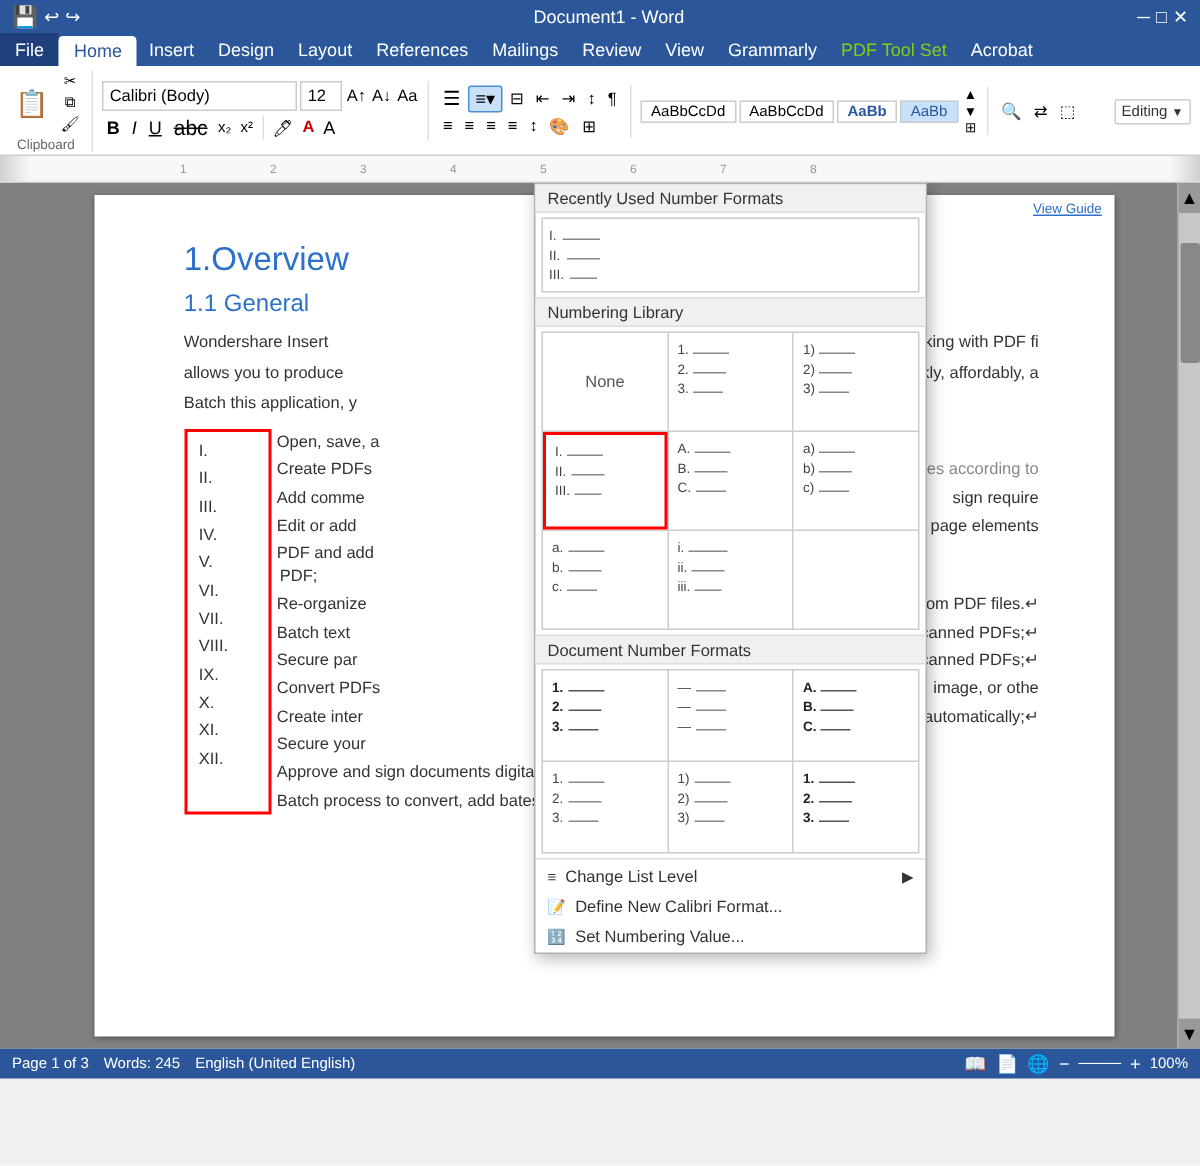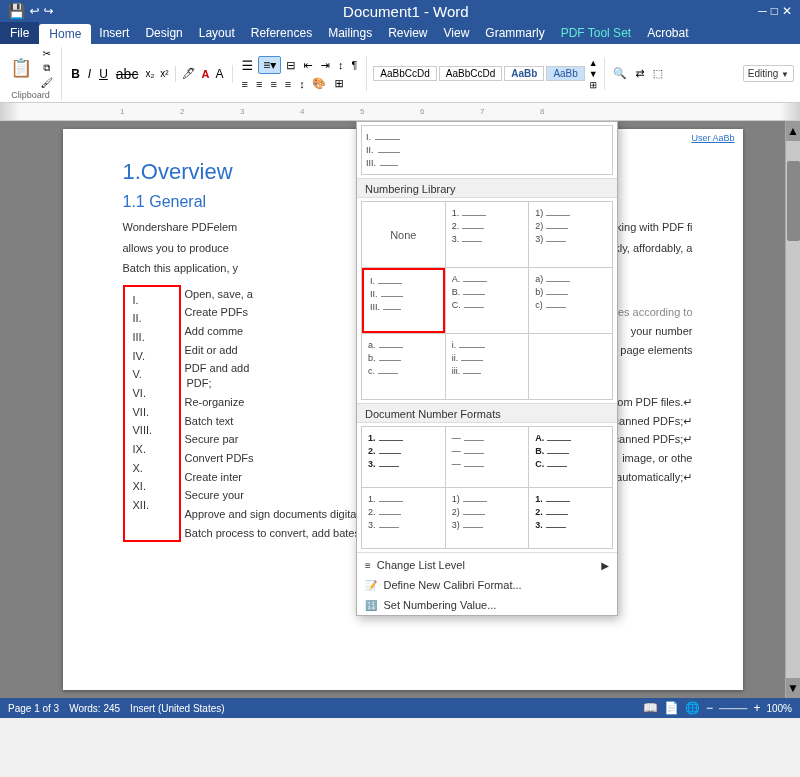--- a/index.html
+++ b/index.html
@@ -5,21 +5,21 @@
     * { margin: 0; padding: 0; box-sizing: border-box; }
     body { font-family: 'Segoe UI', Arial, sans-serif; font-size: 12px; background: #f0f0f0; width: 800px; height: 777px; overflow: hidden; }
   </style>
 </head>
 <body>
 
 <div style="background:#2b579a; height:22px; display:flex; align-items:center; padding:0 8px; gap:4px;">
   <span style="color:white; font-size:14px; cursor:pointer;">💾</span>
   <span style="color:white; font-size:12px; cursor:pointer;">↩</span>
   <span style="color:white; font-size:12px; cursor:pointer;">↪</span>
-  <span style="flex:1; text-align:center; color:white; font-size:15px;">Document1 - Word</span>
+  <span style="flex:1; text-align:center; color:white; font-size:12px;">Document1 - Word</span>
   <span style="color:white; font-size:12px; cursor:pointer; margin-left:auto;">─</span>
   <span style="color:white; font-size:12px; cursor:pointer;">□</span>
   <span style="color:white; font-size:12px; cursor:pointer;">✕</span>
 </div>
 
 <div style="background:#2b579a; display:flex; height:22px; align-items:stretch;">
   <div style="color:white; padding:0 10px; display:flex; align-items:center; font-size:12px; cursor:pointer; background:#1e3f7a;">
     <span>File</span>
   </div>
   <div style="color:#2b579a; padding:0 10px; display:flex; align-items:center; font-size:12px; cursor:pointer; background:white; border-radius:3px 3px 0 0; margin-top:2px;">
@@ -42,21 +42,21 @@
   </div>
   <div style="color:white; padding:0 8px; display:flex; align-items:center; font-size:12px; cursor:pointer;">
     <span>Review</span>
   </div>
   <div style="color:white; padding:0 8px; display:flex; align-items:center; font-size:12px; cursor:pointer;">
     <span>View</span>
   </div>
   <div style="color:white; padding:0 8px; display:flex; align-items:center; font-size:12px; cursor:pointer;">
     <span>Grammarly</span>
   </div>
-  <div style="color:#5eead4; padding:0 8px; display:flex; align-items:center; font-size:12px; cursor:pointer;">
+  <div style="color:#84cc16; padding:0 8px; display:flex; align-items:center; font-size:12px; cursor:pointer;">
     <span>PDF Tool Set</span>
   </div>
   <div style="color:white; padding:0 8px; display:flex; align-items:center; font-size:12px; cursor:pointer;">
     <span>Acrobat</span>
   </div>
 </div>
 
 <div style="background:white; border-bottom:1px solid #d0d0d0; padding:3px 6px 2px;">
 
   <div style="display:flex; align-items:center; gap:3px; flex-wrap:nowrap;">
@@ -67,20 +67,27 @@
         <div style="display:flex; flex-direction:column; gap:1px;">
           <button style="background:transparent; border:none; cursor:pointer; font-size:10px; padding:1px 2px;">✂</button>
           <button style="background:transparent; border:none; cursor:pointer; font-size:10px; padding:1px 2px;">⧉</button>
           <button style="background:transparent; border:none; cursor:pointer; font-size:10px; padding:1px 2px;">🖌</button>
         </div>
       </div>
       <span style="font-size:9px; color:#666; margin-top:1px;">Clipboard</span>
     </div>
 
     <div style="display:flex; flex-direction:column; gap:2px; padding-right:6px; border-right:1px solid #e0e0e0; margin-right:3px;">
+      <div style="display:flex; align-items:center; gap:2px;">
+        <input type="text" value="Calibri (Body)" style="border: 1px solid rgb(204, 204, 204); padding: 1px 4px; font-size: 11px; width: 130px; height: 20px;">
+        <input type="text" value="12" style="border: 1px solid rgb(204, 204, 204); padding: 1px 4px; font-size: 11px; width: 28px; height: 20px;">
+        <button style="background:transparent; border:none; cursor:pointer; font-size:11px; padding:1px;">A↑</button>
+        <button style="background:transparent; border:none; cursor:pointer; font-size:11px; padding:1px;">A↓</button>
+        <button style="background:transparent; border:none; cursor:pointer; font-size:11px; padding:1px;">Aa</button>
+      </div>
       <div style="display:flex; align-items:center; gap:2px;">
         <button style="background:transparent; border:none; cursor:pointer; font-weight:bold; font-size:12px; padding:1px 3px;">B</button>
         <button style="background:transparent; border:none; cursor:pointer; font-style:italic; font-size:12px; padding:1px 3px;">I</button>
         <button style="background:transparent; border:none; cursor:pointer; text-decoration:underline; font-size:12px; padding:1px 3px;">U</button>
         <button style="background:transparent; border:none; cursor:pointer; text-decoration:line-through; font-size:14px; padding:1px 3px;">abc</button>
         <button style="background:transparent; border:none; cursor:pointer; font-size:10px; padding:1px 2px;">x₂</button>
         <button style="background:transparent; border:none; cursor:pointer; font-size:10px; padding:1px 2px;">x²</button>
         <span style="width:1px; background:#ddd; height:16px; margin:0 2px;"></span>
         <button style="background:transparent; border:none; cursor:pointer; font-size:11px; padding:1px 2px;">🖊</button>
         <button style="background:transparent; border:none; cursor:pointer; font-size:11px; font-weight:bold; padding:1px 2px; color:#c00;">A</button>
@@ -154,32 +161,32 @@
     <span style="position:absolute; left:540px;">8</span>
   </div>
 </div>
 
 <div style="background:#808080; display:flex; height:577px; position:relative; overflow:hidden;">
 
   <div style="width:20px; background:#808080;"></div>
 
   <div style="background:white; width:680px; margin:8px auto; padding:30px 50px 20px 60px; box-shadow:0 1px 4px rgba(0,0,0,0.4); position:relative; min-height:560px; overflow:hidden;">
 
-    <div style="position:absolute; top:4px; right:8px; font-size:9px; color:#2b70c9; text-decoration:underline; cursor:pointer;">User AaBb</div>
+    <div style="position:absolute; top:4px; right:8px; font-size:9px; color:#2b70c9; text-decoration:underline; cursor:pointer;">View Guide</div>
 
     <div style="color:#2b70c9; font-size:22px; font-weight:normal; margin-bottom:8px;">
       <span>1.Overview</span>
     </div>
 
     <div style="color:#2b70c9; font-size:16px; font-weight:normal; margin-bottom:8px;">
       <span>1.1 General</span>
     </div>
 
     <div style="font-size:11px; line-height:1.5; color:#333; margin-bottom:4px; display:flex; justify-content:space-between;">
-      <span>Wondershare PDFelem</span>
+      <span>Wondershare Insert</span>
       <span style="color:#333;">make working with PDF fi</span>
     </div>
     <div style="font-size:11px; line-height:1.5; color:#333; margin-bottom:4px; display:flex; justify-content:space-between;">
       <span>allows you to produce</span>
       <span style="color:#333;">ms quickly, affordably, a</span>
     </div>
     <div style="font-size:11px; line-height:1.5; color:#333; margin-bottom:8px;">
       <span>Batch this application, y</span>
     </div>
 
@@ -224,21 +231,21 @@
       </div>
 
       <div style="flex:1;">
         <div style="font-size:11px; line-height:1.7; color:#333;">Open, save, a</div>
         <div style="font-size:11px; line-height:1.7; color:#333; display:flex; justify-content:space-between;">
             <span>Create PDFs</span>
             <span style="color:#888;">your files according to</span>
           </div>
         <div style="font-size:11px; line-height:1.7; color:#333; display:flex; justify-content:space-between;">
             <span>Add comme</span>
-            <span>your number</span>
+            <span>sign require</span>
           </div>
         <div style="font-size:11px; line-height:1.7; color:#333; display:flex; justify-content:space-between;">
             <span>Edit or add</span>
             <span>ber, and page elements</span>
           </div>
         <div style="font-size:11px; line-height:1.7; color:#333;"><span>PDF and add</span></div>
         <div style="font-size:11px; line-height:1; color:#333; margin-bottom:4px; padding-left:2px;">PDF;</div>
         <div style="font-size:11px; line-height:1.7; color:#333; display:flex; justify-content:space-between;">
             <span>Re-organize</span>
             <span>s from PDF files.↵</span>
@@ -269,20 +276,21 @@
   <div style="width:15px; background:#c8c8c8; display:flex; flex-direction:column; border-left:1px solid #aaa;">
     <div style="background:#999; height:20px; display:flex; align-items:center; justify-content:center; cursor:pointer;">▲</div>
     <div style="flex:1; position:relative;">
       <div style="background:#888; height:80px; width:13px; border-radius:2px; position:absolute; top:20px; left:1px;"></div>
     </div>
     <div style="background:#999; height:20px; display:flex; align-items:center; justify-content:center; cursor:pointer;">▼</div>
   </div>
 
   <div style="position:absolute; top:0; left:356px; background:white; border:1px solid #b0b0b0; box-shadow:2px 3px 10px rgba(0,0,0,0.3); width:262px; z-index:200;">
 
+    <div style="font-size:11px; color:#333; padding:4px 8px 2px; background:#f0f0f0; border-bottom:1px solid #ddd;">Recently Used Number Formats</div>
     <div style="display:flex; gap:1px; background:#ccc; padding:1px; margin:3px 4px;">
       <div style="background:white; flex:1; padding:6px 4px; cursor:pointer; display:flex; flex-direction:column; align-items:flex-start; gap:3px;">
         <div style="font-size:9px; color:#444; display:flex; gap:4px; align-items:center;">
             <span>I.</span>
             <span style="display:inline-block;height:1px;background:#888;width:25px;margin-top:4px;"></span>
           </div>
         <div style="font-size:9px; color:#444; display:flex; gap:4px; align-items:center;">
             <span>II.</span>
             <span style="display:inline-block;height:1px;background:#888;width:22px;margin-top:4px;"></span>
           </div>
@@ -516,21 +524,21 @@
     <div style="display:flex; align-items:center; padding:4px 8px; cursor:pointer; font-size:11px; color:#333; gap:6px;">
       <span style="font-size:10px;">🔢</span>
       <span>Set Numbering Value...</span>
     </div>
   </div>
 </div>
 
 <div style="background:#2b579a; height:20px; display:flex; align-items:center; padding:0 8px; gap:10px;">
   <span style="color:white; font-size:10px;">Page 1 of 3</span>
   <span style="color:white; font-size:10px;">Words: 245</span>
-  <span style="color:white; font-size:10px;">Insert (United States)</span>
+  <span style="color:white; font-size:10px;">English (United English)</span>
   <div style="margin-left:auto; display:flex; align-items:center; gap:6px;">
     <span style="color:white; font-size:12px; cursor:pointer;">📖</span>
     <span style="color:white; font-size:12px; cursor:pointer;">📄</span>
     <span style="color:white; font-size:12px; cursor:pointer;">🌐</span>
     <span style="color:white; font-size:12px; cursor:pointer;">−</span>
     <span style="color:white; font-size:10px;">────</span>
     <span style="color:white; font-size:12px; cursor:pointer;">+</span>
     <span style="color:white; font-size:10px;">100%</span>
   </div>
 </div>

